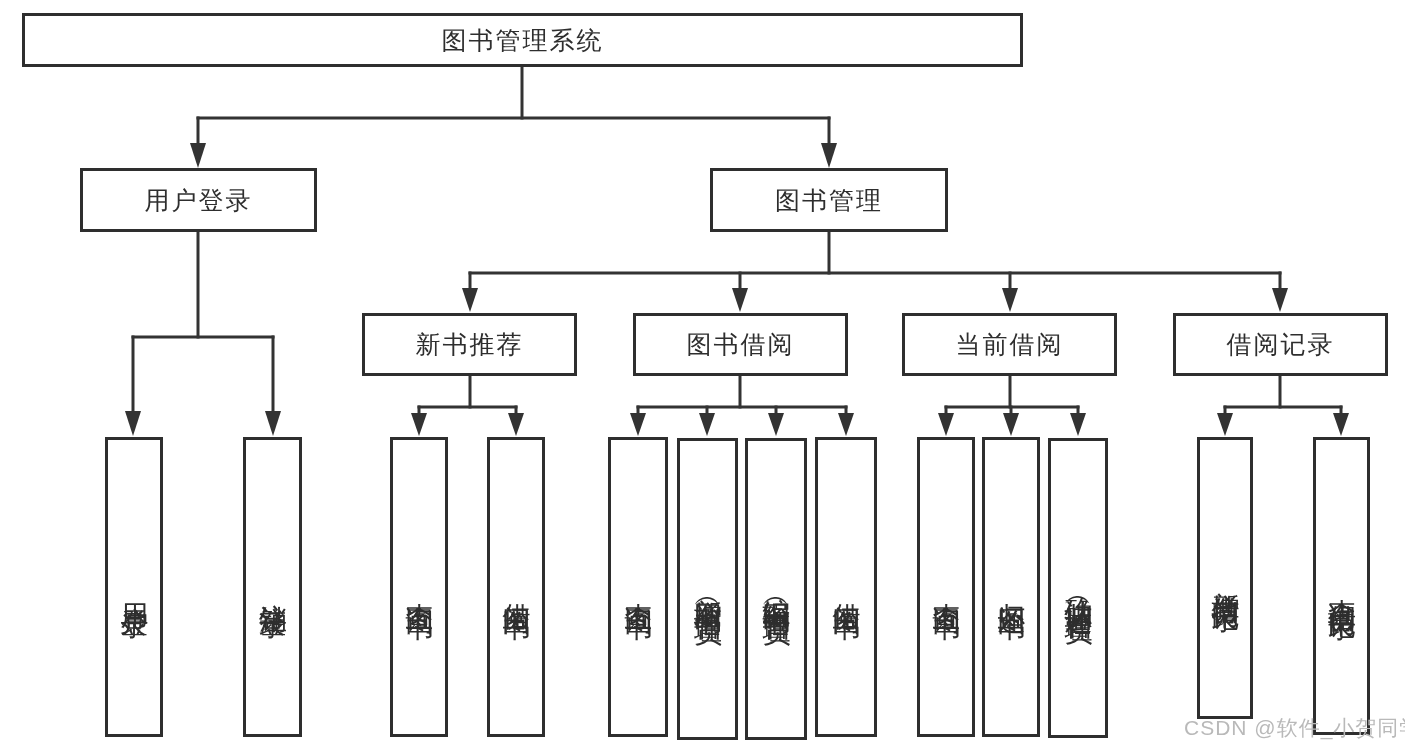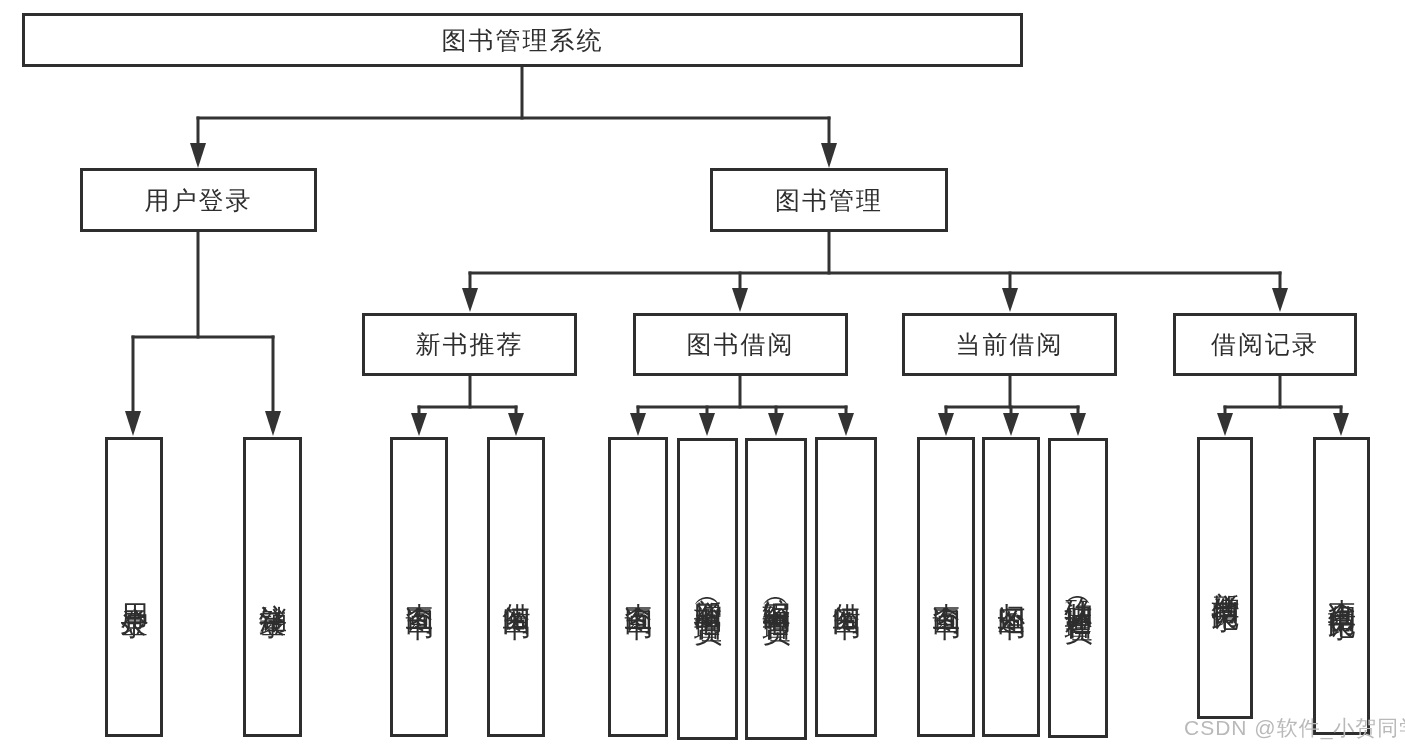--- a/index.html
+++ b/index.html
@@ -34,21 +34,21 @@
     letter-spacing:3px;
     white-space:normal;
   }
   
   .n-root{left:22px;top:13px;width:1001px;height:54px;}
   .n-user-login{left:80px;top:168px;width:237px;height:64px;}
   .n-book-mgmt{left:710px;top:168px;width:238px;height:64px;text-align:right;}
   .n-new-book{left:362px;top:313px;width:215px;height:63px;}
   .n-book-borrow{left:633px;top:313px;width:215px;height:63px;}
   .n-cur-borrow{left:902px;top:313px;width:215px;height:63px;text-align:right;}
-  .n-records{left:1173px;top:313px;width:184px;height:63px;}
+  .n-records{left:1173px;top:313px;width:215px;height:63px;}
   
   .l-user-login{left:105px;top:437px;width:58px;height:300px;}
   .l-logout{left:243px;top:437px;width:59px;height:300px;}
   .l-nb-query{left:390px;top:437px;width:58px;height:300px;}
   .l-nb-borrow{left:487px;top:437px;width:58px;height:300px;}
   .l-bb-query{left:608px;top:437px;width:60px;height:300px;}
   .l-bb-add{left:677px;top:438px;width:61px;height:302px;}
   .l-bb-edit{left:745px;top:438px;width:62px;height:302px;}
   .l-bb-borrow{left:815px;top:437px;width:62px;height:300px;}
   .l-cb-query{left:917px;top:437px;width:58px;height:300px;}

